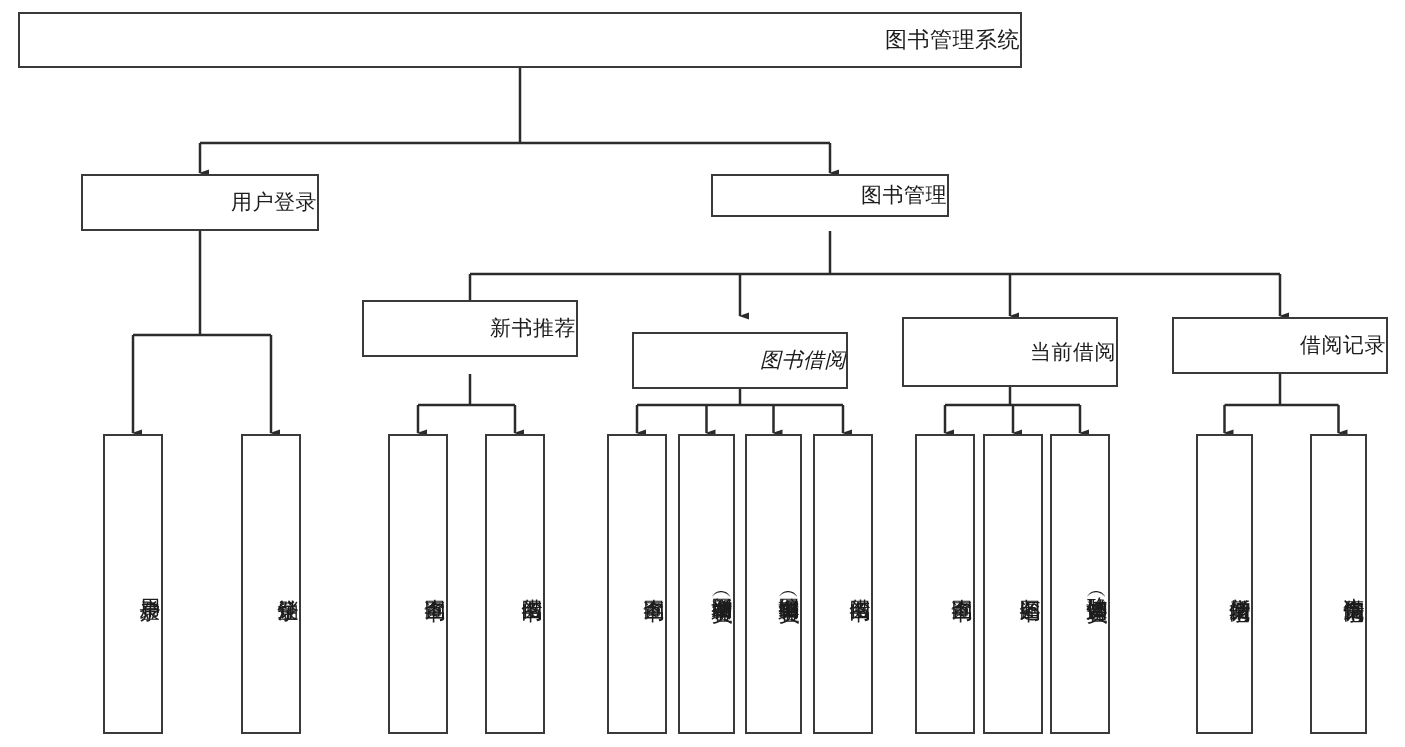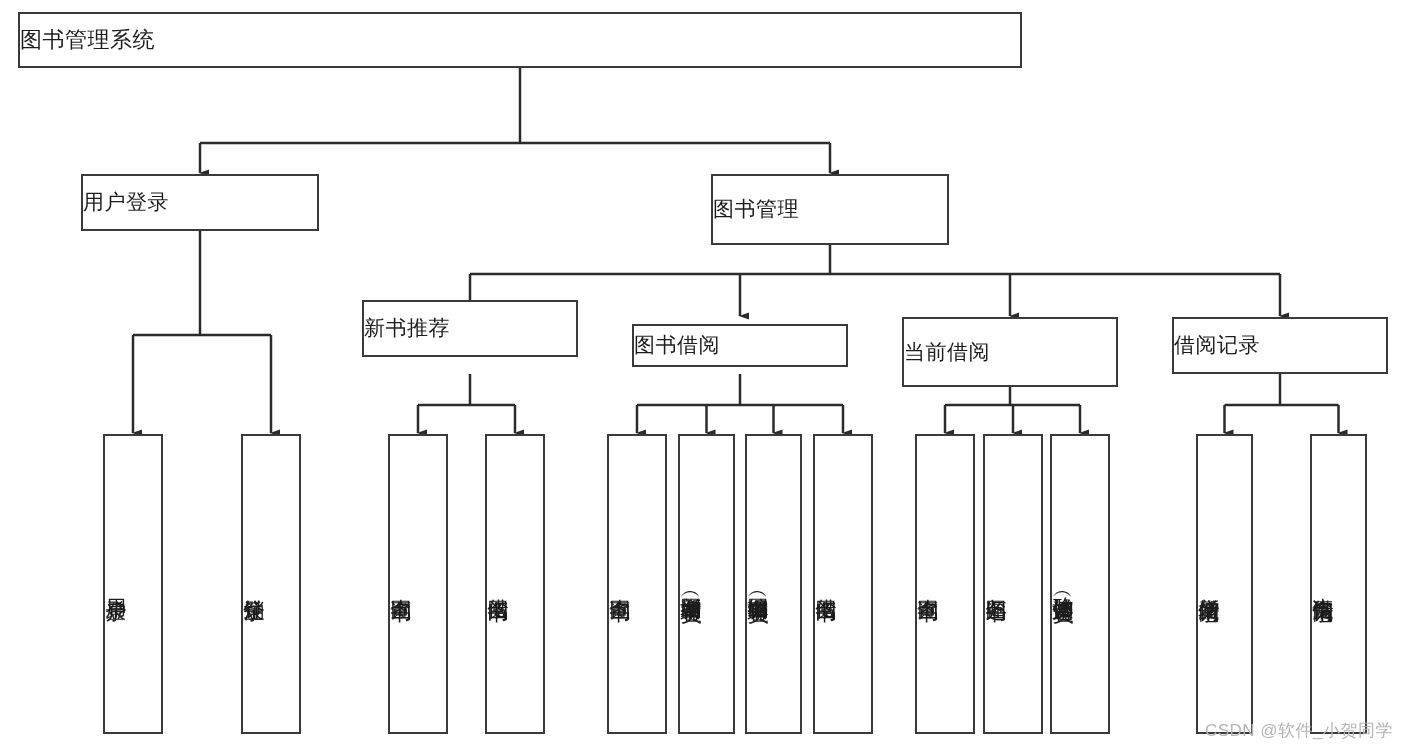--- a/index.html
+++ b/index.html
@@ -24,21 +24,21 @@
     width: 1405px;
     height: 747px;
   }
   .node {
     position: absolute;
     box-sizing: border-box;
     background: #ffffff;
     border: 2px solid #3a3a3a;
     display: flex;
     align-items: center;
-    justify-content: flex-start;
+    justify-content: flex-end;
     overflow: hidden;
   }
   .node-label {
     color: #1c1c1c;
     text-align: center;
     line-height: 1.18;
     letter-spacing: 0.5px;
     white-space: nowrap;
   }
   .node.horizontal .node-label {
@@ -111,27 +111,27 @@
       </g>
   </svg>
 
   <div id="nodes">
       <div class="node horizontal root" style="left: 18px; top: 12px; width: 1004px; height: 56px;">
         <span class="node-label">图书管理系统</span>
       </div>
       <div class="node horizontal" style="left: 81px; top: 174px; width: 238px; height: 57px;">
         <span class="node-label">用户登录</span>
       </div>
-      <div class="node horizontal" style="left: 711px; top: 174px; width: 238px; height: 71px;">
+      <div class="node horizontal" style="left: 711px; top: 174px; width: 238px; height: 43px;">
         <span class="node-label">图书管理</span>
       </div>
       <div class="node horizontal" style="left: 362px; top: 300px; width: 216px; height: 57px;">
         <span class="node-label">新书推荐</span>
       </div>
-      <div class="node horizontal" style="left: 632px; top: 324px; width: 216px; height: 43px;">
+      <div class="node horizontal" style="left: 632px; top: 332px; width: 216px; height: 57px; font-style: italic;">
         <span class="node-label">图书借阅</span>
       </div>
       <div class="node horizontal" style="left: 902px; top: 317px; width: 216px; height: 70px;">
         <span class="node-label">当前借阅</span>
       </div>
       <div class="node horizontal" style="left: 1172px; top: 317px; width: 216px; height: 57px;">
         <span class="node-label">借阅记录</span>
       </div>
       <div class="node vertical" style="left: 103px; top: 434px; width: 60px; height: 300px;">
         <span class="node-label">用户登录</span>
@@ -167,14 +167,13 @@
         <span class="node-label">确认归还（管理员）</span>
       </div>
       <div class="node vertical" style="left: 1196px; top: 434px; width: 57px; height: 300px;">
         <span class="node-label">新增借阅记录</span>
       </div>
       <div class="node vertical" style="left: 1310px; top: 434px; width: 57px; height: 300px;">
         <span class="node-label">查询借阅记录</span>
       </div>
     </div>
 
-  <div id="watermark">CSDN @软件_小贺同学</div>
 </div>
 
 </body></html>

